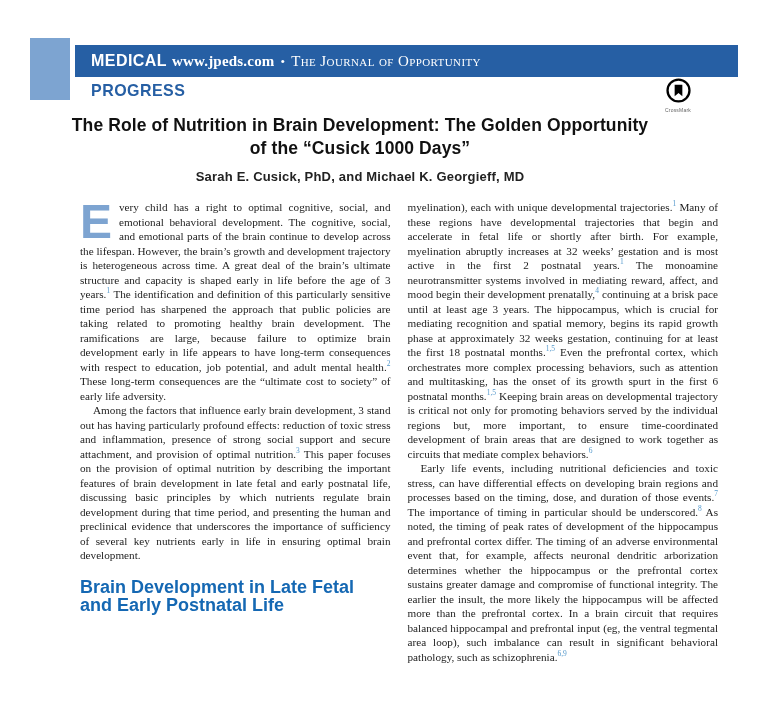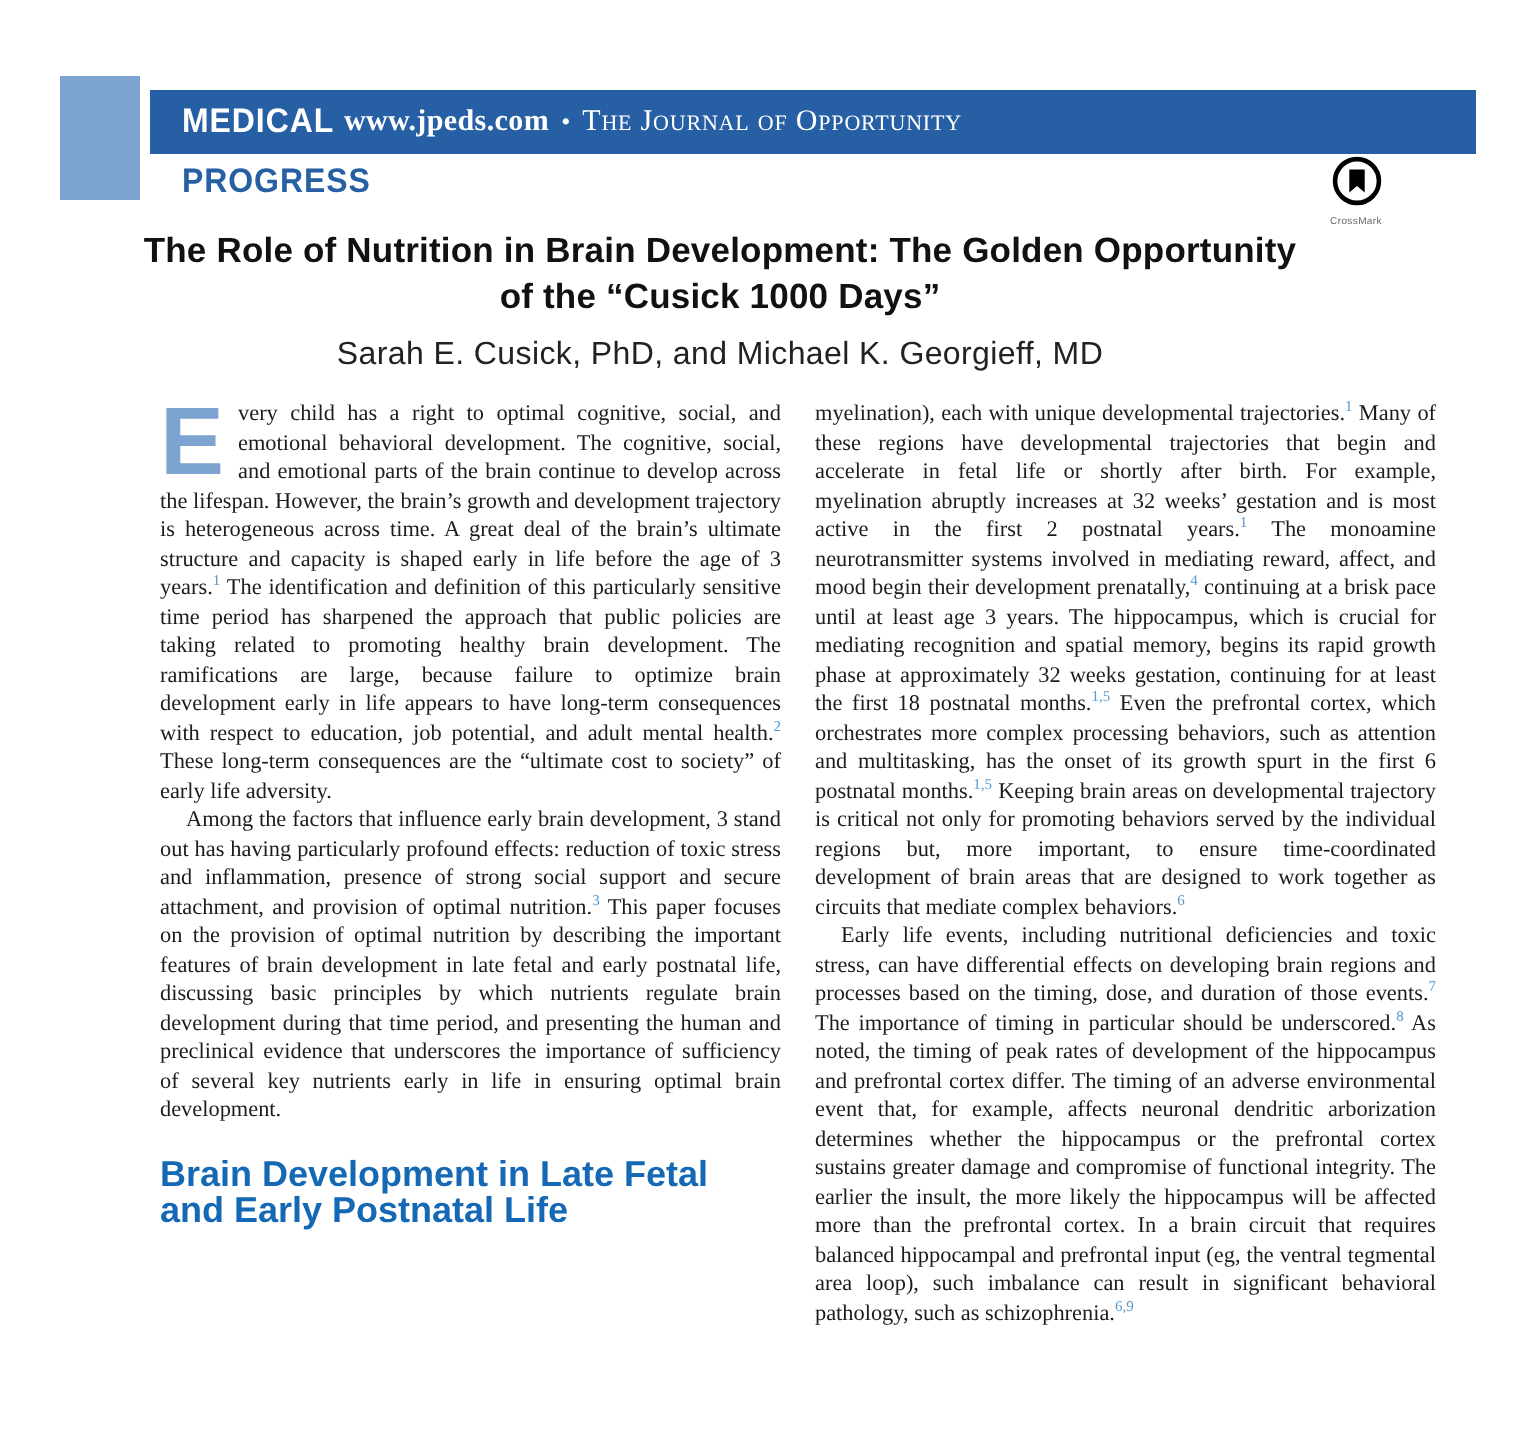--- a/index.html
+++ b/index.html
@@ -62,21 +62,21 @@
     font-family:"Liberation Sans", sans-serif;
     margin-left:18px;
   }
   .title-line {
     font-weight:bold; font-size:17.5px; line-height:23px; color:#111;
     letter-spacing:0.1px;
   }
   .authors {
     margin-top:9px;
     font-family:"Liberation Sans", sans-serif;
-    font-size:16px; color:#222; letter-spacing:0.2px;
+    font-size:13px; color:#222; letter-spacing:0.2px;font-weight:bold;
   }
 
   
   .columns {
     position:absolute; left:80px; top:200px;
     width:638px; height:516px;
     display:flex; gap:17px;
     overflow:hidden;
   }
   .col { flex:1 1 0; }

